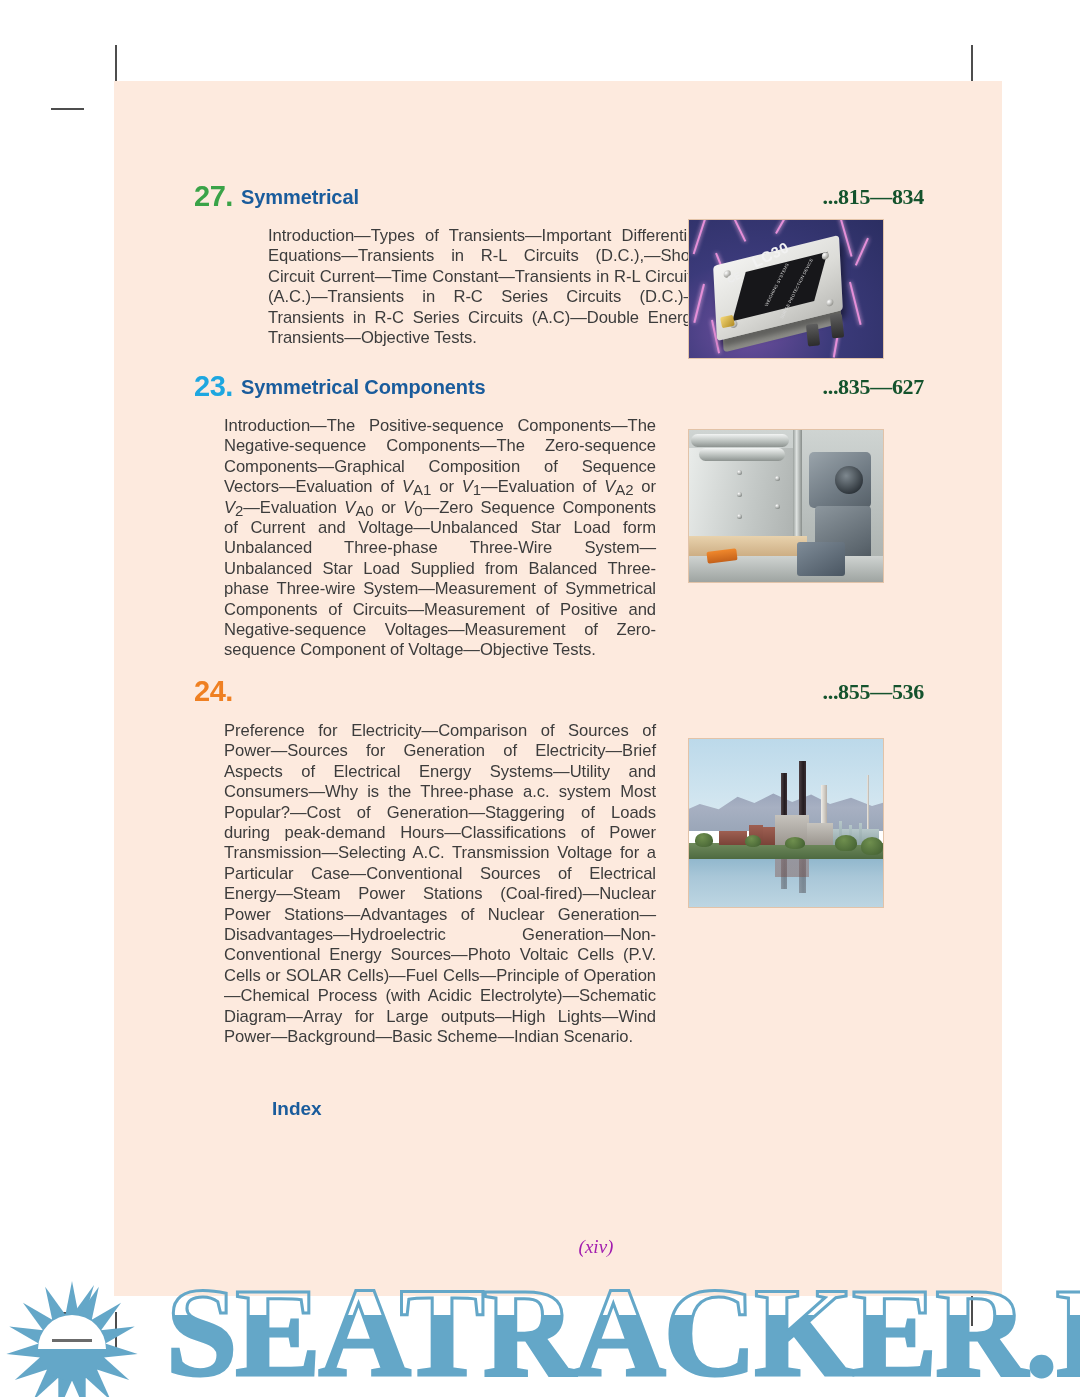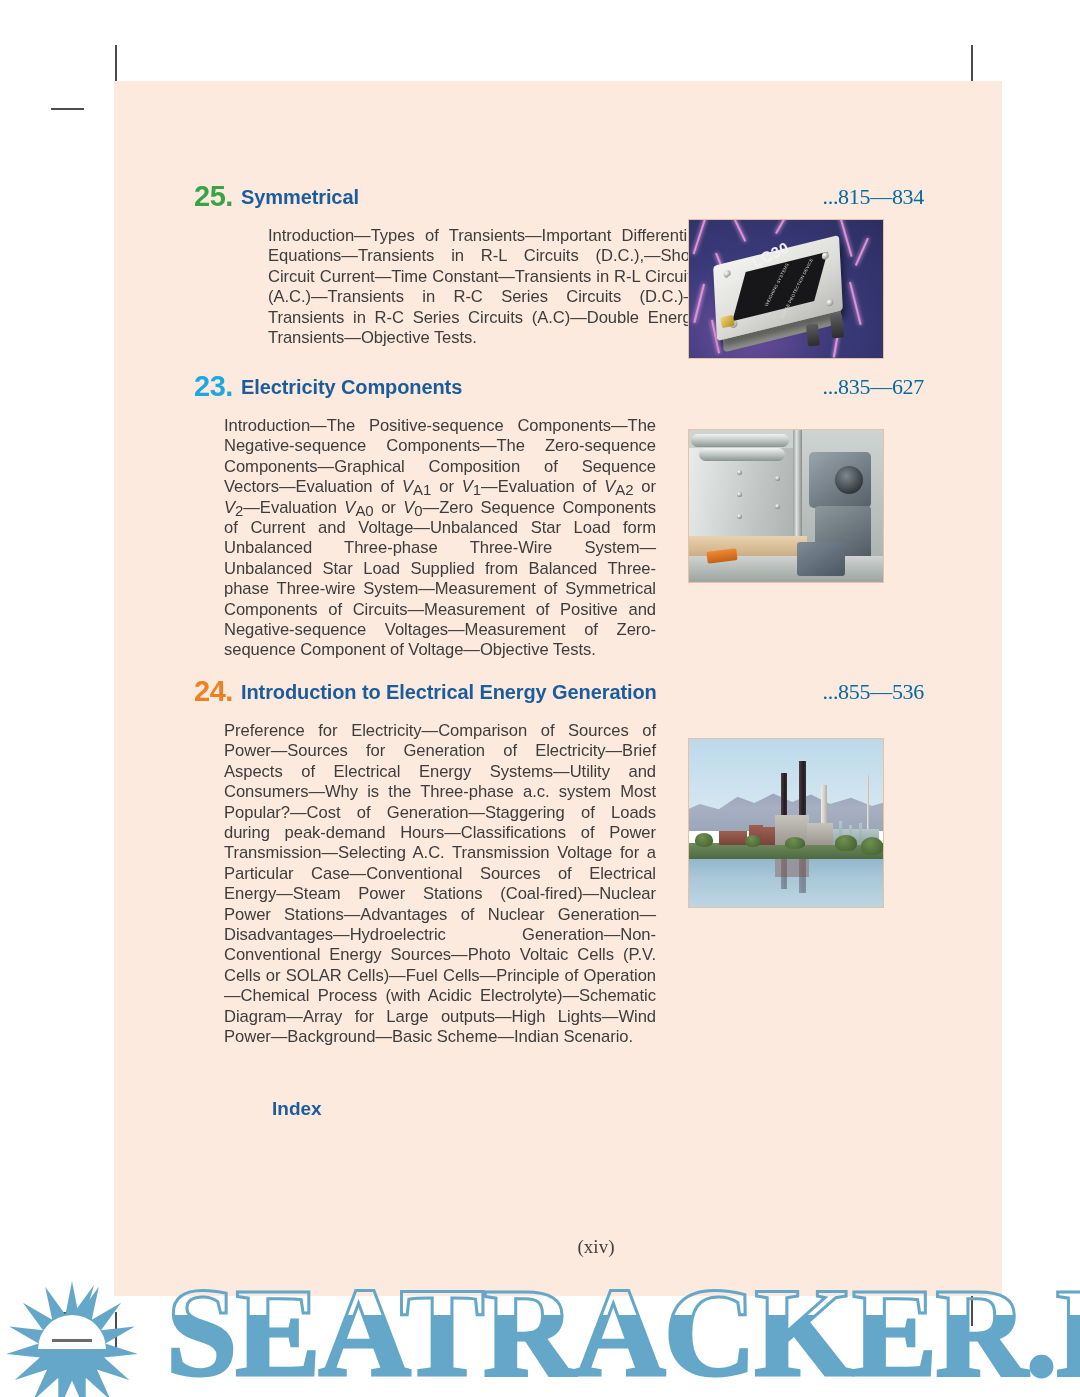--- a/index.html
+++ b/index.html
@@ -85,24 +85,24 @@
     font-size: 20px;
     line-height: 24px;
     color: #1a5c9c;
     letter-spacing: -0.1px;
   }
   .chap-pages {
     position: absolute;
     right: 78px;
     top: 4px;
     font-family: "Liberation Serif", serif;
-    font-weight: normal;
+    font-weight: bold;
     font-size: 22px;
     line-height: 24px;
-    color: #0369a1;
+    color: #14532d;
     letter-spacing: -0.3px;
     white-space: nowrap;
   }
 
   .chap-body {
     position: absolute;
     left: 110px;
     width: 432px;
     font-family: "Liberation Sans", sans-serif;
     font-size: 16.6px;
@@ -303,22 +303,23 @@
     font-size: 19px;
     color: #1a5c9c;
   }
 
   
   #folio {
     position: absolute;
     left: 0; width: 964px;
     text-align: center;
     font-family: "Liberation Serif", serif;
+    font-style: italic;
     font-size: 19px;
-    color: #404040;
+    color: #a21caf;
   }
 
   
   #watermark {
     position: absolute;
     left: 0;
     top: 1255px;
     width: 1080px;
     height: 142px;
     z-index: 5;
@@ -334,21 +335,21 @@
 <div class="crop-mark crop-h" id="crop-left-top"></div>
 <div class="crop-mark crop-v" id="crop-bottom-left"></div>
 <div class="crop-mark crop-v" id="crop-bottom-right"></div>
 <div class="crop-mark crop-h" id="crop-left-bottom"></div>
 
 <div id="page">
   <div id="content">
 
     <div class="chapter" id="chapter-22" style="top:100px;">
       <div class="chapter-head">
-        <span class="chap-num green">25.</span>
+        <span class="chap-num green">27.</span>
         <span class="chap-title" style="left:127px;">Symmetrical</span>
         <span class="chap-pages">...815—834</span>
       </div>
       <div class="chap-body" style="top:45px;margin-left:44px;">Introduction—Types of Transients—Important Differential Equations—Transients in R-L Circuits (D.C.),—Short Circuit Current—Time Constant—Transients in R-L Circuits (A.C.)—Transients in R-C Series Circuits (D.C.)—Transients in R-C Series Circuits (A.C)—Double Energy Transients—Objective Tests.</div>
 
       <div class="thumb" id="thumb-surge-device" style="top:38px;">
         <div class="sd-bg"></div>
 
         <div class="bolt" style="left:16px;  top:-4px;  width:2.2px; height:40px; transform:rotate(18deg);"></div>
         <div class="bolt" style="left:26px;  top:33px;  width:2.2px; height:36px; transform:rotate(-22deg);"></div>
@@ -376,21 +377,21 @@
         <div class="sd-text" style="left:74px; top:66px;">SURGE PROTECTION DEVICE</div>
         <div class="sd-gold"></div>
         <div class="sd-conn" style="left:118px; top:104px; width:12px; height:22px; transform:rotate(-6deg);"></div>
         <div class="sd-conn" style="left:142px; top:94px;  width:12px; height:24px; transform:rotate(-6deg);"></div>
       </div>
     </div>
 
     <div class="chapter" id="chapter-23" style="top:290px;">
       <div class="chapter-head">
         <span class="chap-num cyan">23.</span>
-        <span class="chap-title" style="left:127px;">Electricity Components</span>
+        <span class="chap-title" style="left:127px;">Symmetrical Components</span>
         <span class="chap-pages">...835—627</span>
       </div>
 
       <div class="chap-body" style="top:45px;"><span>Introduction—The Positive-sequence Components—The Negative-sequence Components—The Zero-sequence Components—Graphical Composition of Sequence Vectors—Evaluation of </span><i>V</i><sub>A1</sub><span> or </span><i>V</i><sub>1</sub><span>—Evaluation of </span><i>V</i><sub>A2</sub><span> or </span><i>V</i><sub>2</sub><span>—Evaluation </span><i>V</i><sub>A0</sub><span> or </span><i>V</i><sub>0</sub><span>—Zero Sequence Components of Current and Voltage—Unbalanced Star Load form Unbalanced Three-phase Three-Wire System—Unbalanced Star Load Supplied from Balanced Three-phase Three-wire System—Measurement of Symmetrical Components of Circuits—Measurement of Positive and Negative-sequence Voltages—Measurement of Zero-sequence Component of Voltage—Objective Tests.</span></div>
 
       <div class="thumb" id="thumb-gearbox" style="top:58px;">
         <div class="gb-bg"></div>
         <div class="gb-plate"></div>
         <div class="gb-pipe" style="left:2px;  top:4px;  width:98px;"></div>
         <div class="gb-pipe" style="left:10px; top:18px; width:86px;"></div>
@@ -406,21 +407,20 @@
         <div class="gb-board"></div>
         <div class="gb-shelf"></div>
         <div class="gb-orange"></div>
         <div class="gb-blue"></div>
       </div>
     </div>
 
     <div class="chapter" id="chapter-24" style="top:595px;">
       <div class="chapter-head">
         <span class="chap-num orange">24.</span>
-        <span class="chap-title" style="left:127px;">Introduction to Electrical Energy Generation</span>
         <span class="chap-pages">...855—536</span>
       </div>
       <div class="chap-body" style="top:45px;">Preference for Electricity—Comparison of Sources of Power—Sources for Generation of Electricity—Brief Aspects of Electrical Energy Systems—Utility and Consumers—Why is the Three-phase a.c. system Most Popular?—Cost of Generation—Staggering of Loads during peak-demand Hours—Classifications of Power Transmission—Selecting A.C. Transmission Voltage for a Particular Case—Conventional Sources of Electrical Energy—Steam Power Stations (Coal-fired)—Nuclear Power Stations—Advantages of Nuclear Generation—Disadvantages—Hydroelectric Generation—Non-Conventional Energy Sources—Photo Voltaic Cells (P.V. Cells or SOLAR Cells)—Fuel Cells—Principle of Operation—Chemical Process (with Acidic Electrolyte)—Schematic Diagram—Array for Large outputs—High Lights—Wind Power—Background—Basic Scheme—Indian Scenario.</div>
 
       <div class="thumb" id="thumb-power-station" style="top:62px;">
         <div class="ps-sky"></div>
         <div class="ps-mtn"></div>
         <div class="ps-water"></div>
         <div class="ps-ground"></div>
 

